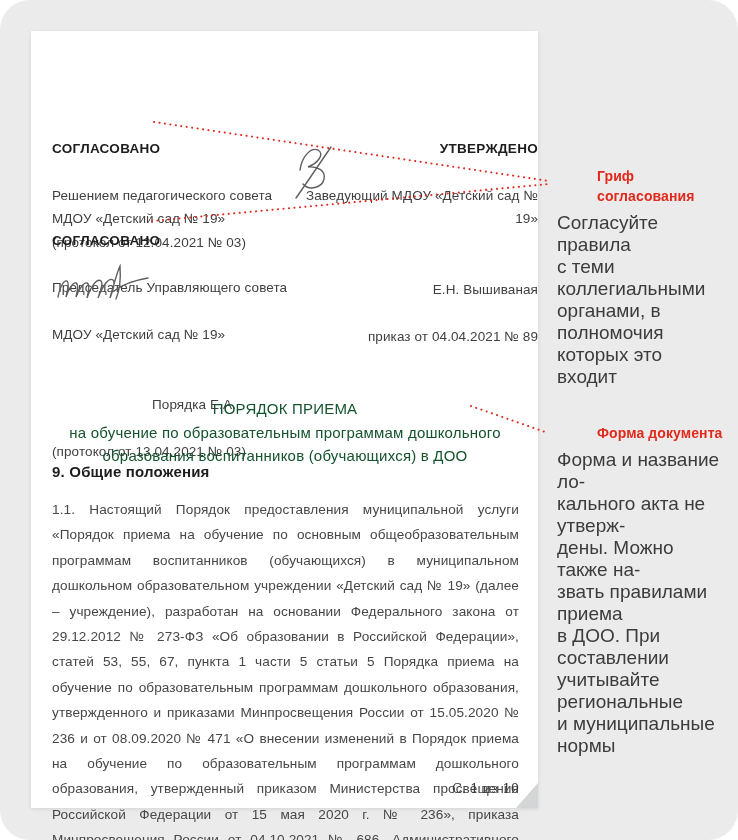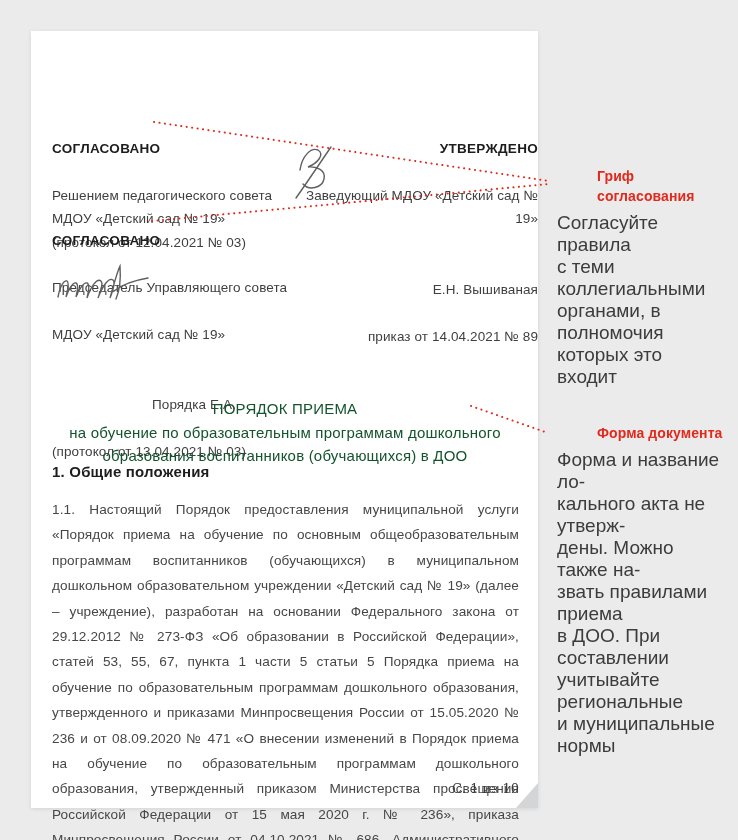--- a/index.html
+++ b/index.html
@@ -1,19 +1,20 @@
 <!DOCTYPE html>
 <html lang="ru"><head>
 <meta charset="utf-8">
 <style>
   html,body{margin:0;padding:0;}
   .canvas{
     position:relative;width:738px;height:840px;overflow:hidden;
     background:#ebebeb;
     font-family:"Liberation Sans","DejaVu Sans",sans-serif;
+    border-radius:30px;
   }
   .page{
     position:absolute;left:31px;top:31px;width:507px;height:777px;
     background:#ffffff;box-shadow:0 1px 4px rgba(0,0,0,.10);
   }
   .fold{
     position:absolute;right:0;bottom:0;width:22px;height:25px;
     background:#d4d5d7;
     clip-path:polygon(100% 0,100% 100%,0 100%);
   }
@@ -71,38 +72,38 @@
 МДОУ «Детский сад № 19»
 (протокол от 12.04.2021 № 03)</div>
     </div>
 
     <div class="approval" style="left:259px;top:82px;text-align:right;">
       <div class="approval-title">УТВЕРЖДЕНО</div>
       <div>Заведующий МДОУ «Детский сад № 19»</div>
       <div class="sign-row">
         <span class="sign-name" style="padding-left:70px;">Е.Н. Вышиваная</span>
       </div>
-      <div>приказ от 14.04.2021 № 89</div>
+      <div>приказ от 04.04.2021 № 89</div>
     </div>
 
     <div class="approval" style="left:21px;top:174px;">
       <div class="approval-title">СОГЛАСОВАНО</div>
       <div>Председатель Управляющего совета</div>
       <div>МДОУ «Детский сад № 19»</div>
       <div class="sign-row">
         <span class="sign-name" style="padding-left:100px;">Порядка Е.А.</span>
       </div>
       <div>(протокол от 13.04.2021 № 03)</div>
     </div>
 
     <div class="doc-title">ПОРЯДОК ПРИЕМА
 на обучение по образовательным программам дошкольного
 образования воспитанников (обучающихся) в ДОО</div>
 
-    <div class="section-heading">1. Общие положения</div>
+    <div class="section-heading">9. Общие положения</div>
 
     <div class="body-paragraph">1.1. Настоящий Порядок предоставления муниципальной услуги «Порядок приема на обучение по основным общеобразовательным программам воспитанников (обучающихся) в муниципальном дошкольном образовательном учреждении «Детский сад № 19» (далее – учреждение), разработан на основании Федерального закона от 29.12.2012 № 273-ФЗ «Об образовании в Российской Федерации», статей 53, 55, 67, пункта 1 части 5 статьи 5 Порядка приема на обучение по образовательным программам дошкольного образования, утвержденного и приказами Минпросвещения России от 15.05.2020 № 236 и от 08.09.2020 № 471 «О внесении изменений в Порядок приема на обучение по образовательным программам дошкольного образования, утвержденный приказом Министерства просвещения Российской Федерации от 15 мая 2020 г. № 236», приказа Минпросвещения России от 04.10.2021 № 686, Административного регламента предоставления муниципальной услуги «Прием заявлений, постановка на учет и зачисление детей в образовательные организации, реализующие образовательную программу до-</div>
 
     <div class="page-footer">С. 1 из 10</div>
 
     <div class="fold"></div>
   </div>
 
   <div class="annotation" style="top:166px;">
     <div class="annotation-title">Гриф согласования</div>

